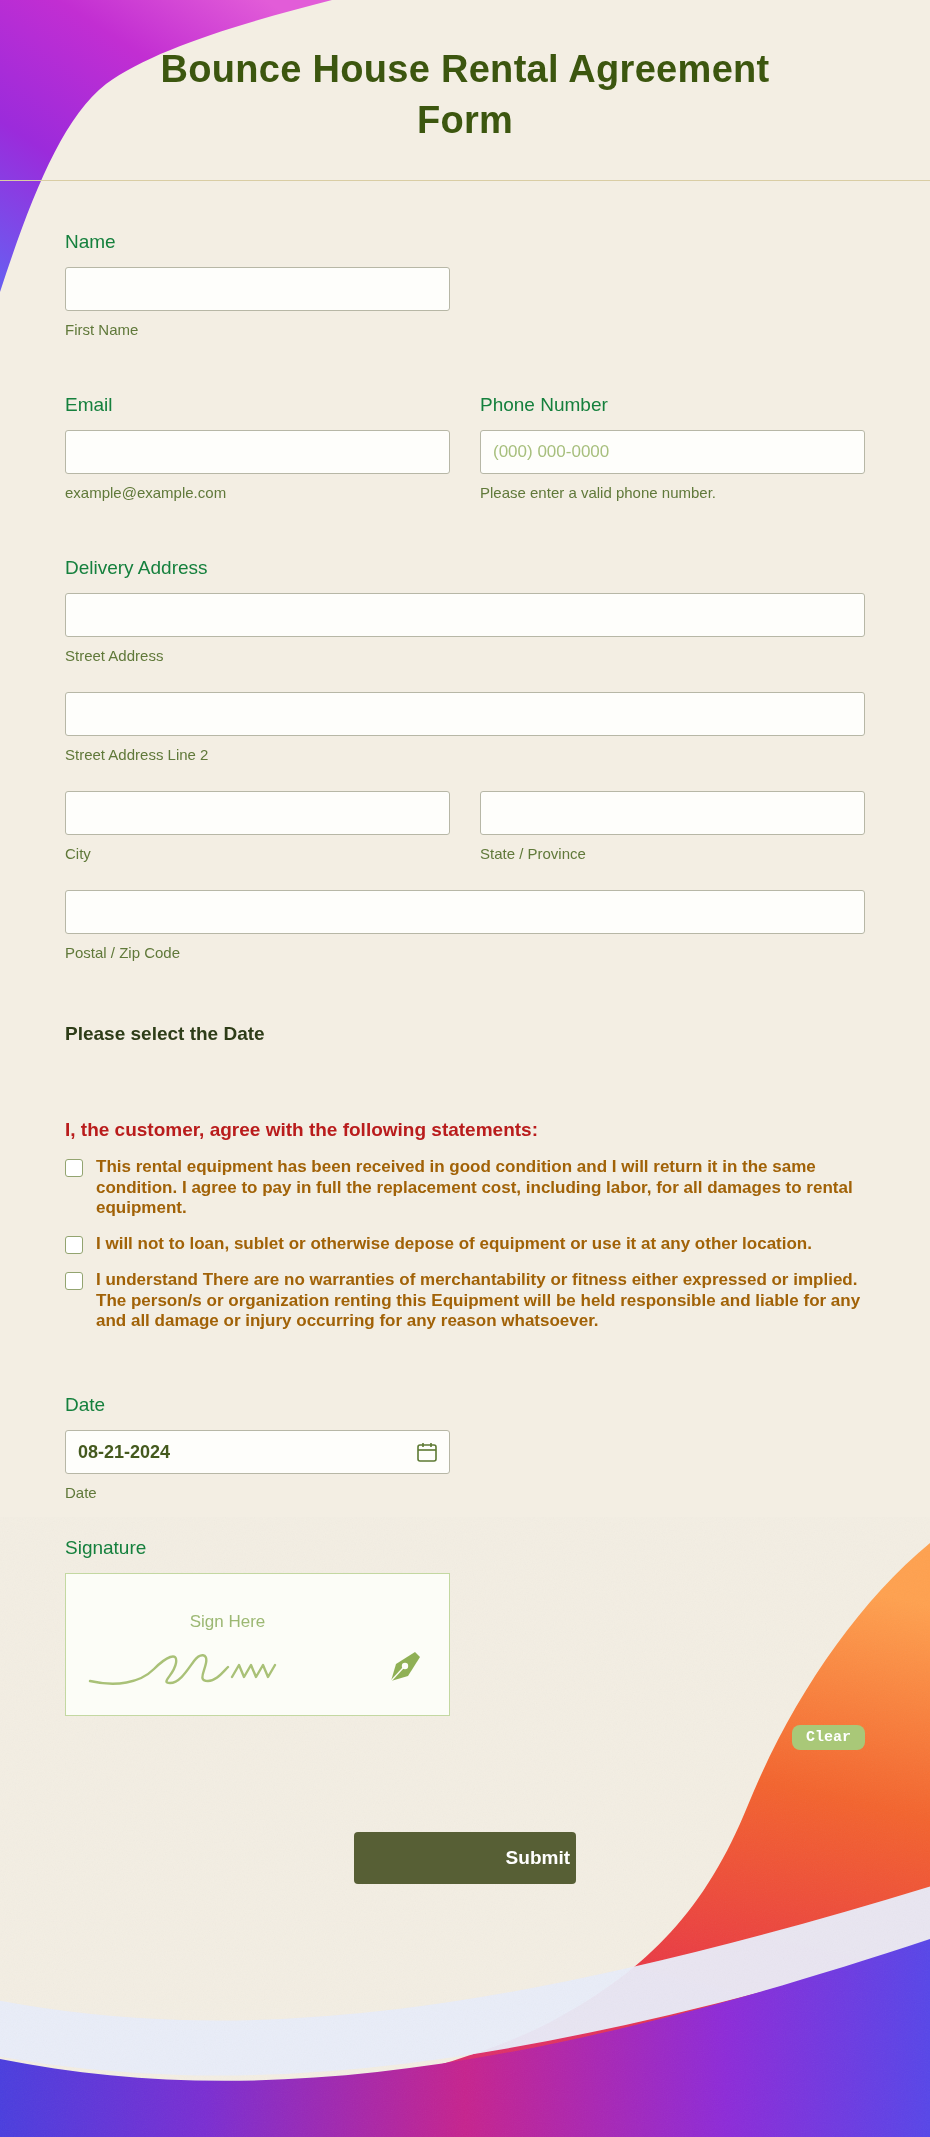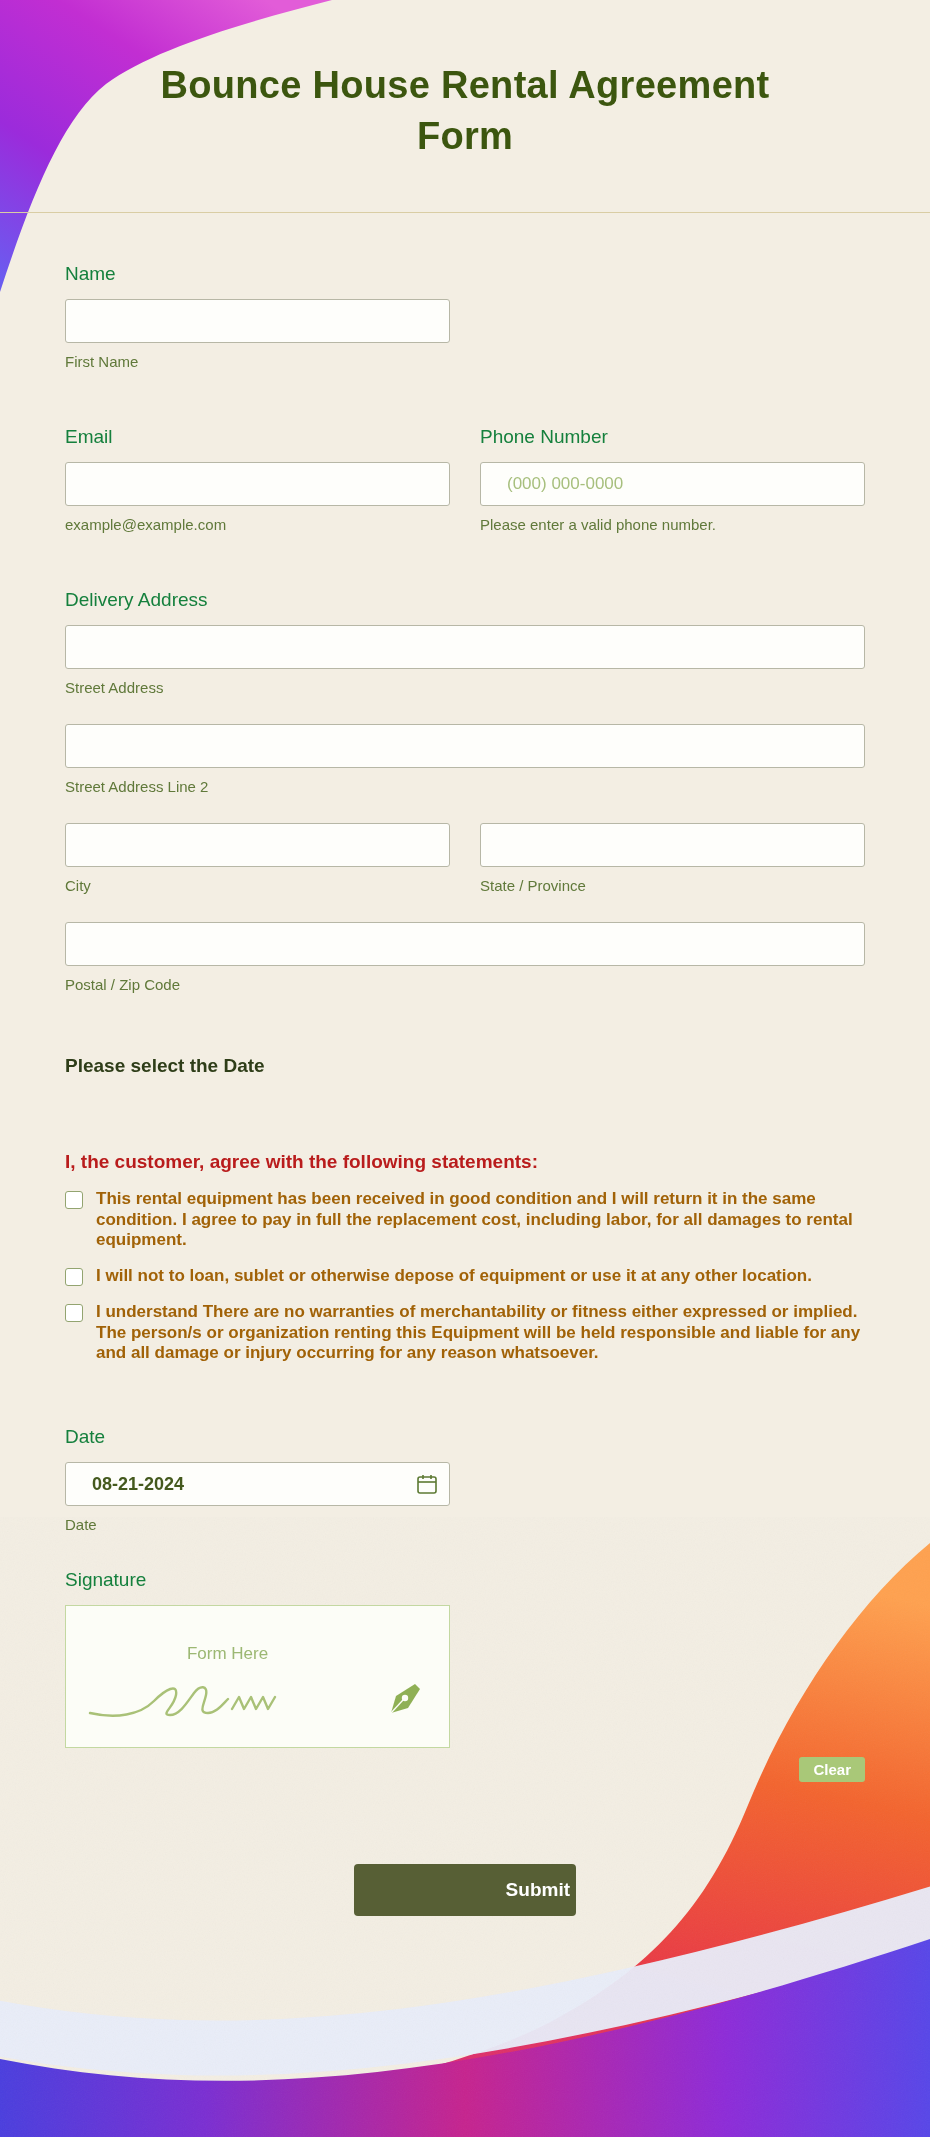--- a/index.html
+++ b/index.html
@@ -16,23 +16,23 @@
     background: #f3eee3;
     overflow: hidden;
   }
   .deco { position: absolute; z-index: 0; pointer-events: none; }
   .deco-tl { top: 0; left: 0; }
   .deco-bottom { left: 0; bottom: 0; }
 
   .header {
     position: relative;
     z-index: 1;
-    height: 213px;
+    height: 181px;
     border-bottom: 1px solid #d9cda4;
-    padding-top: 60px;
+    padding-top: 44px;
   }
   .header h1 {
     margin: 0 auto;
     max-width: 700px;
     text-align: center;
     font-size: 38px;
     line-height: 1.35;
     font-weight: bold;
     color: #3c560f;
     letter-spacing: 0.3px;
@@ -59,21 +59,21 @@
   .col { flex: 0 0 385px; width: 385px; }
   .full { width: 800px; }
 
   .tinput {
     display: block;
     width: 100%;
     height: 44px;
     border: 1px solid #b7b7a6;
     border-radius: 3px;
     background: #fefefb;
-    padding: 0 26px;
+    padding: 0 12px;
     font-size: 17px;
     color: #3f5716;
     font-family: "Liberation Sans", sans-serif;
     outline: none;
   }
   .tinput::placeholder { color: #a7bf7d; opacity: 1; }
 
   .sec { margin-top: 56px; }
   .sec .q-label { margin-bottom: 14px; }
   .stack-gap { margin-top: 28px; }
@@ -147,23 +147,23 @@
     width: 385px; 
   }
   .clear-btn button {
     display: block;
     margin-left: auto;
     border: none;
     background: #a9c878;
     color: #ffffff;
     font-weight: bold;
     font-size: 15px;
-    font-family: Liberation Sans, sans-serif;
+    font-family: Liberation Mono, monospace;
     padding: 4px 14px;
-    border-radius: 3px;
+    border-radius: 8px;
     cursor: pointer;
   }
 
   .submit-wrap { margin-top: 82px; text-align: center; }
   .submit-btn {
     width: 222px;
     height: 52px;
     border: none;
     border-radius: 4px;
     background: #575f35;
@@ -309,21 +309,21 @@
           <line x1="16" y1="3" x2="16" y2="7" stroke="#5d7a33" stroke-width="1.6"></line>
         </svg>
       </div>
       <div class="sublabel">Date</div>
     </section>
 
     <section class="sec-signature">
       <div class="q-label" style="margin-bottom:14px">Signature</div>
 
       <div class="sig-box">
-        <div class="sig-placeholder">Form Here</div>
+        <div class="sig-placeholder">Sign Here</div>
         <svg class="sig-scribble" width="210" height="52" viewBox="0 0 210 52">
           <path d="M2,44 C28,50 52,46 66,32 C78,20 90,14 88,26 C86,38 72,46 82,46 C92,46 100,32 106,24 C112,16 120,16 118,26 C116,36 110,44 120,44 C128,44 134,36 140,30
                    M144,40 l7,-12 l5,12 l7,-12 l5,12 l7,-12 l5,12 l7,-12" fill="none" stroke="#a9c177" stroke-width="2.4" stroke-linecap="round" stroke-linejoin="round"></path>
         </svg>
         <svg class="sig-nib" width="32" height="32" viewBox="0 0 32 32">
           <path d="M2,30 L7,13 L26,1 L31,6 L19,25 Z" fill="#8fb055"></path>
           <circle cx="16" cy="15" r="3.2" fill="#fcfdf7"></circle>
           <path d="M2,30 L14,17" stroke="#fcfdf7" stroke-width="1.4"></path>
         </svg>
       </div>

